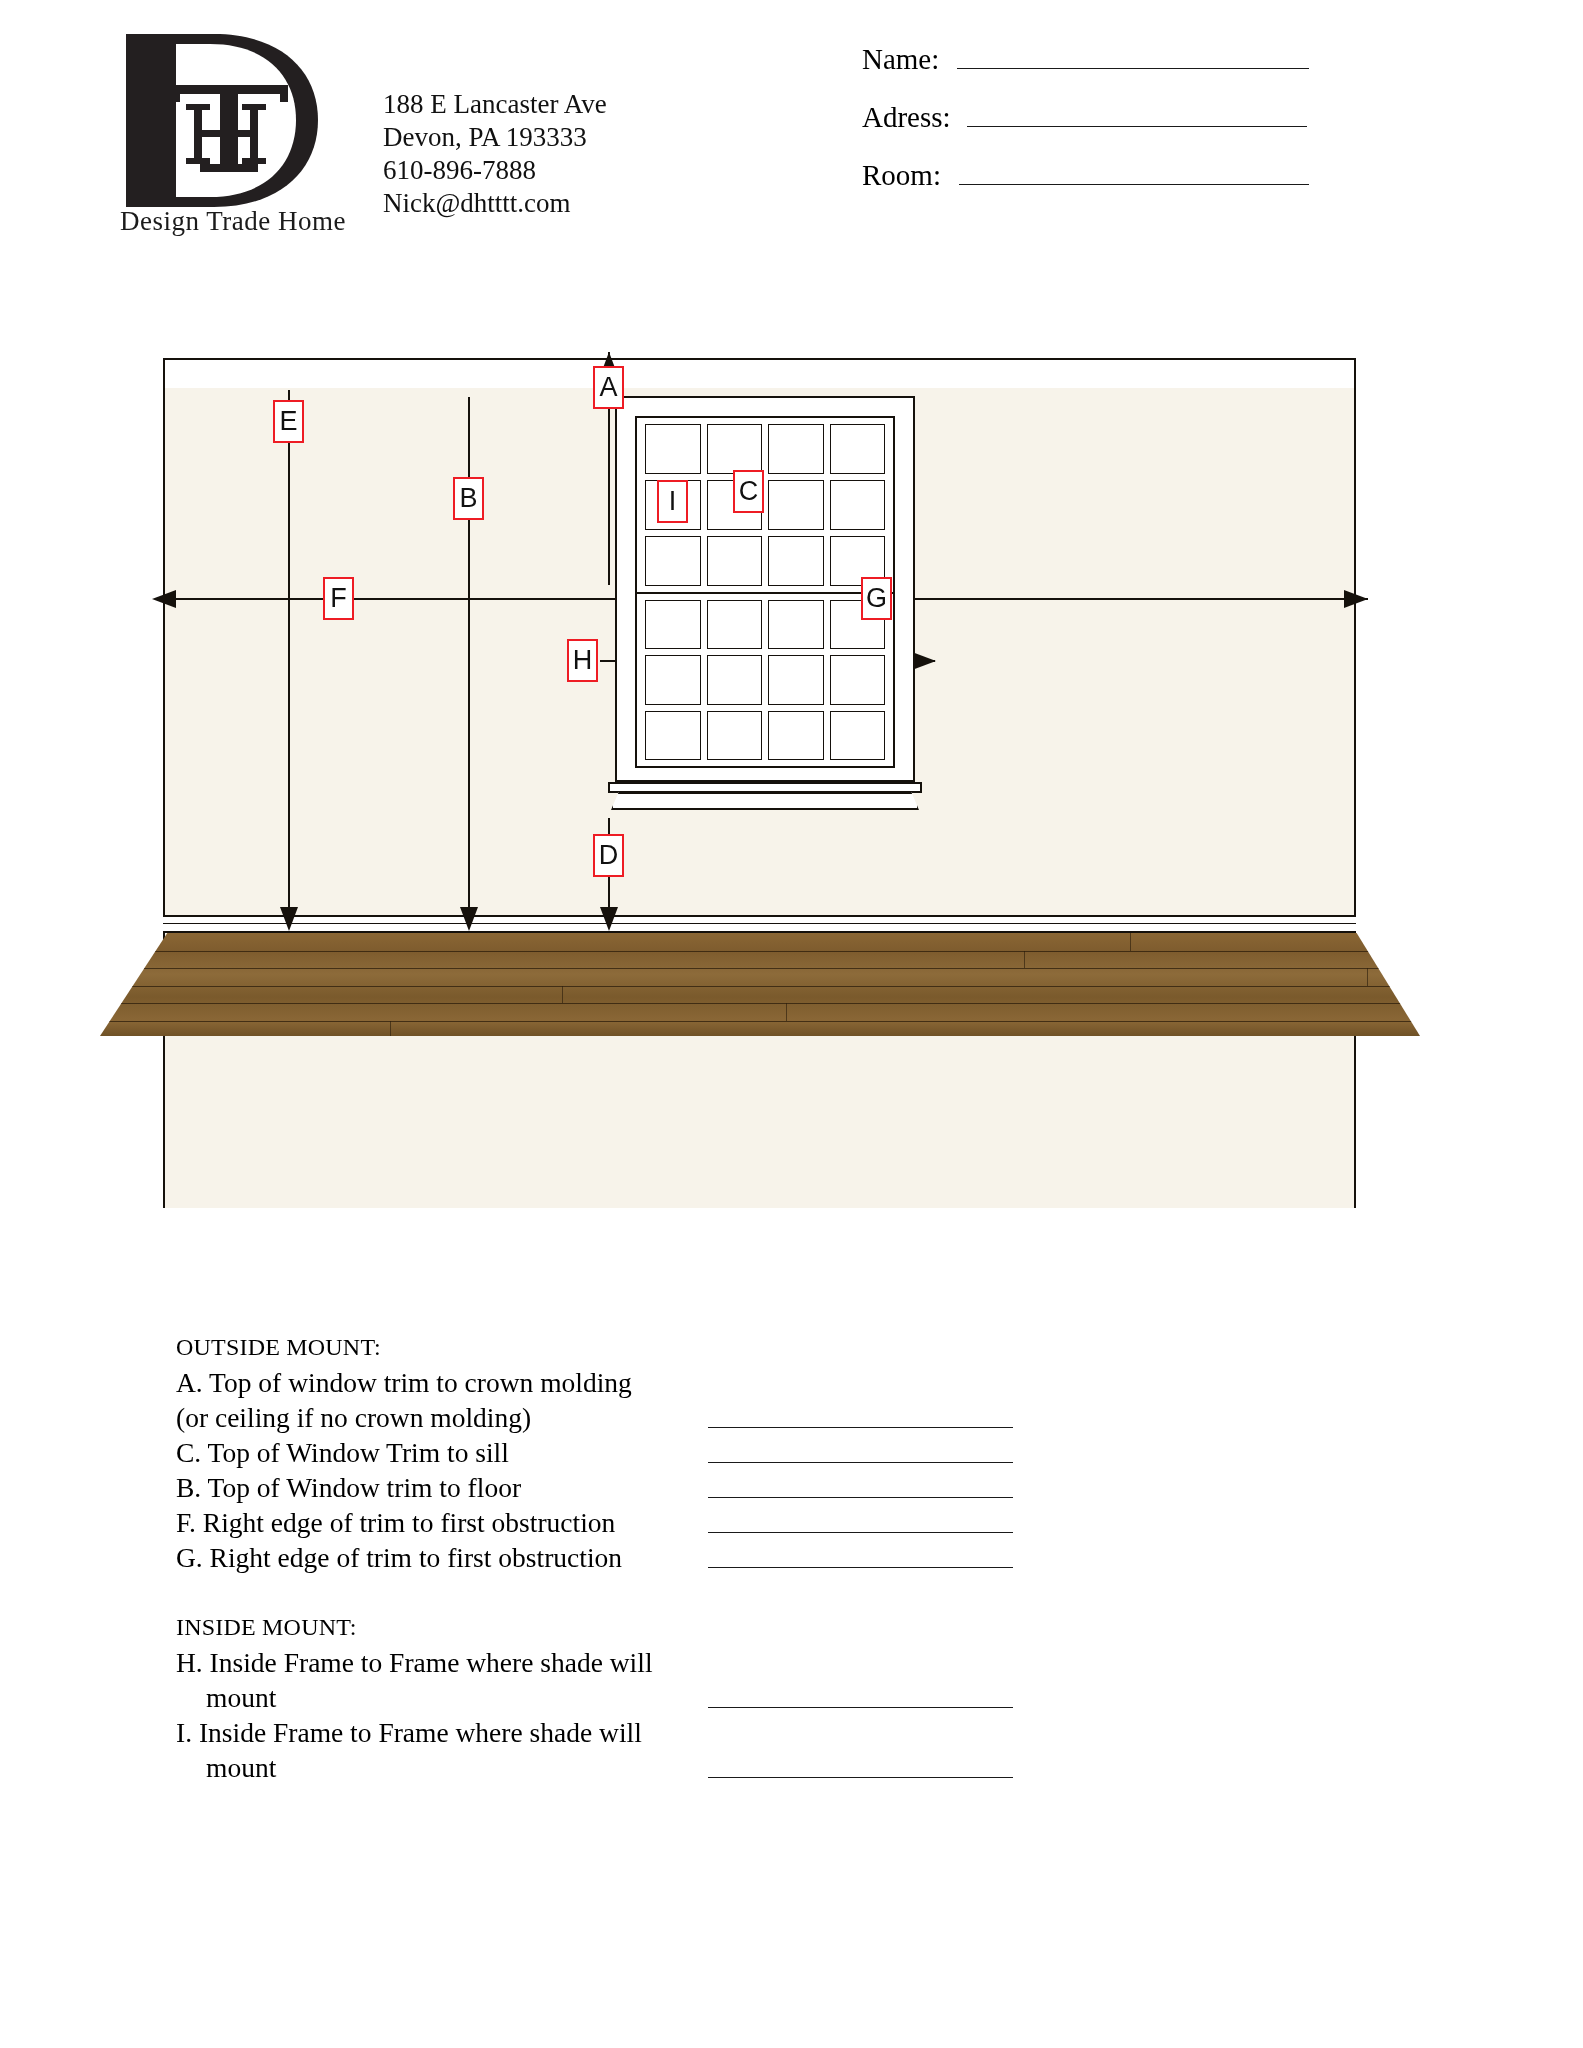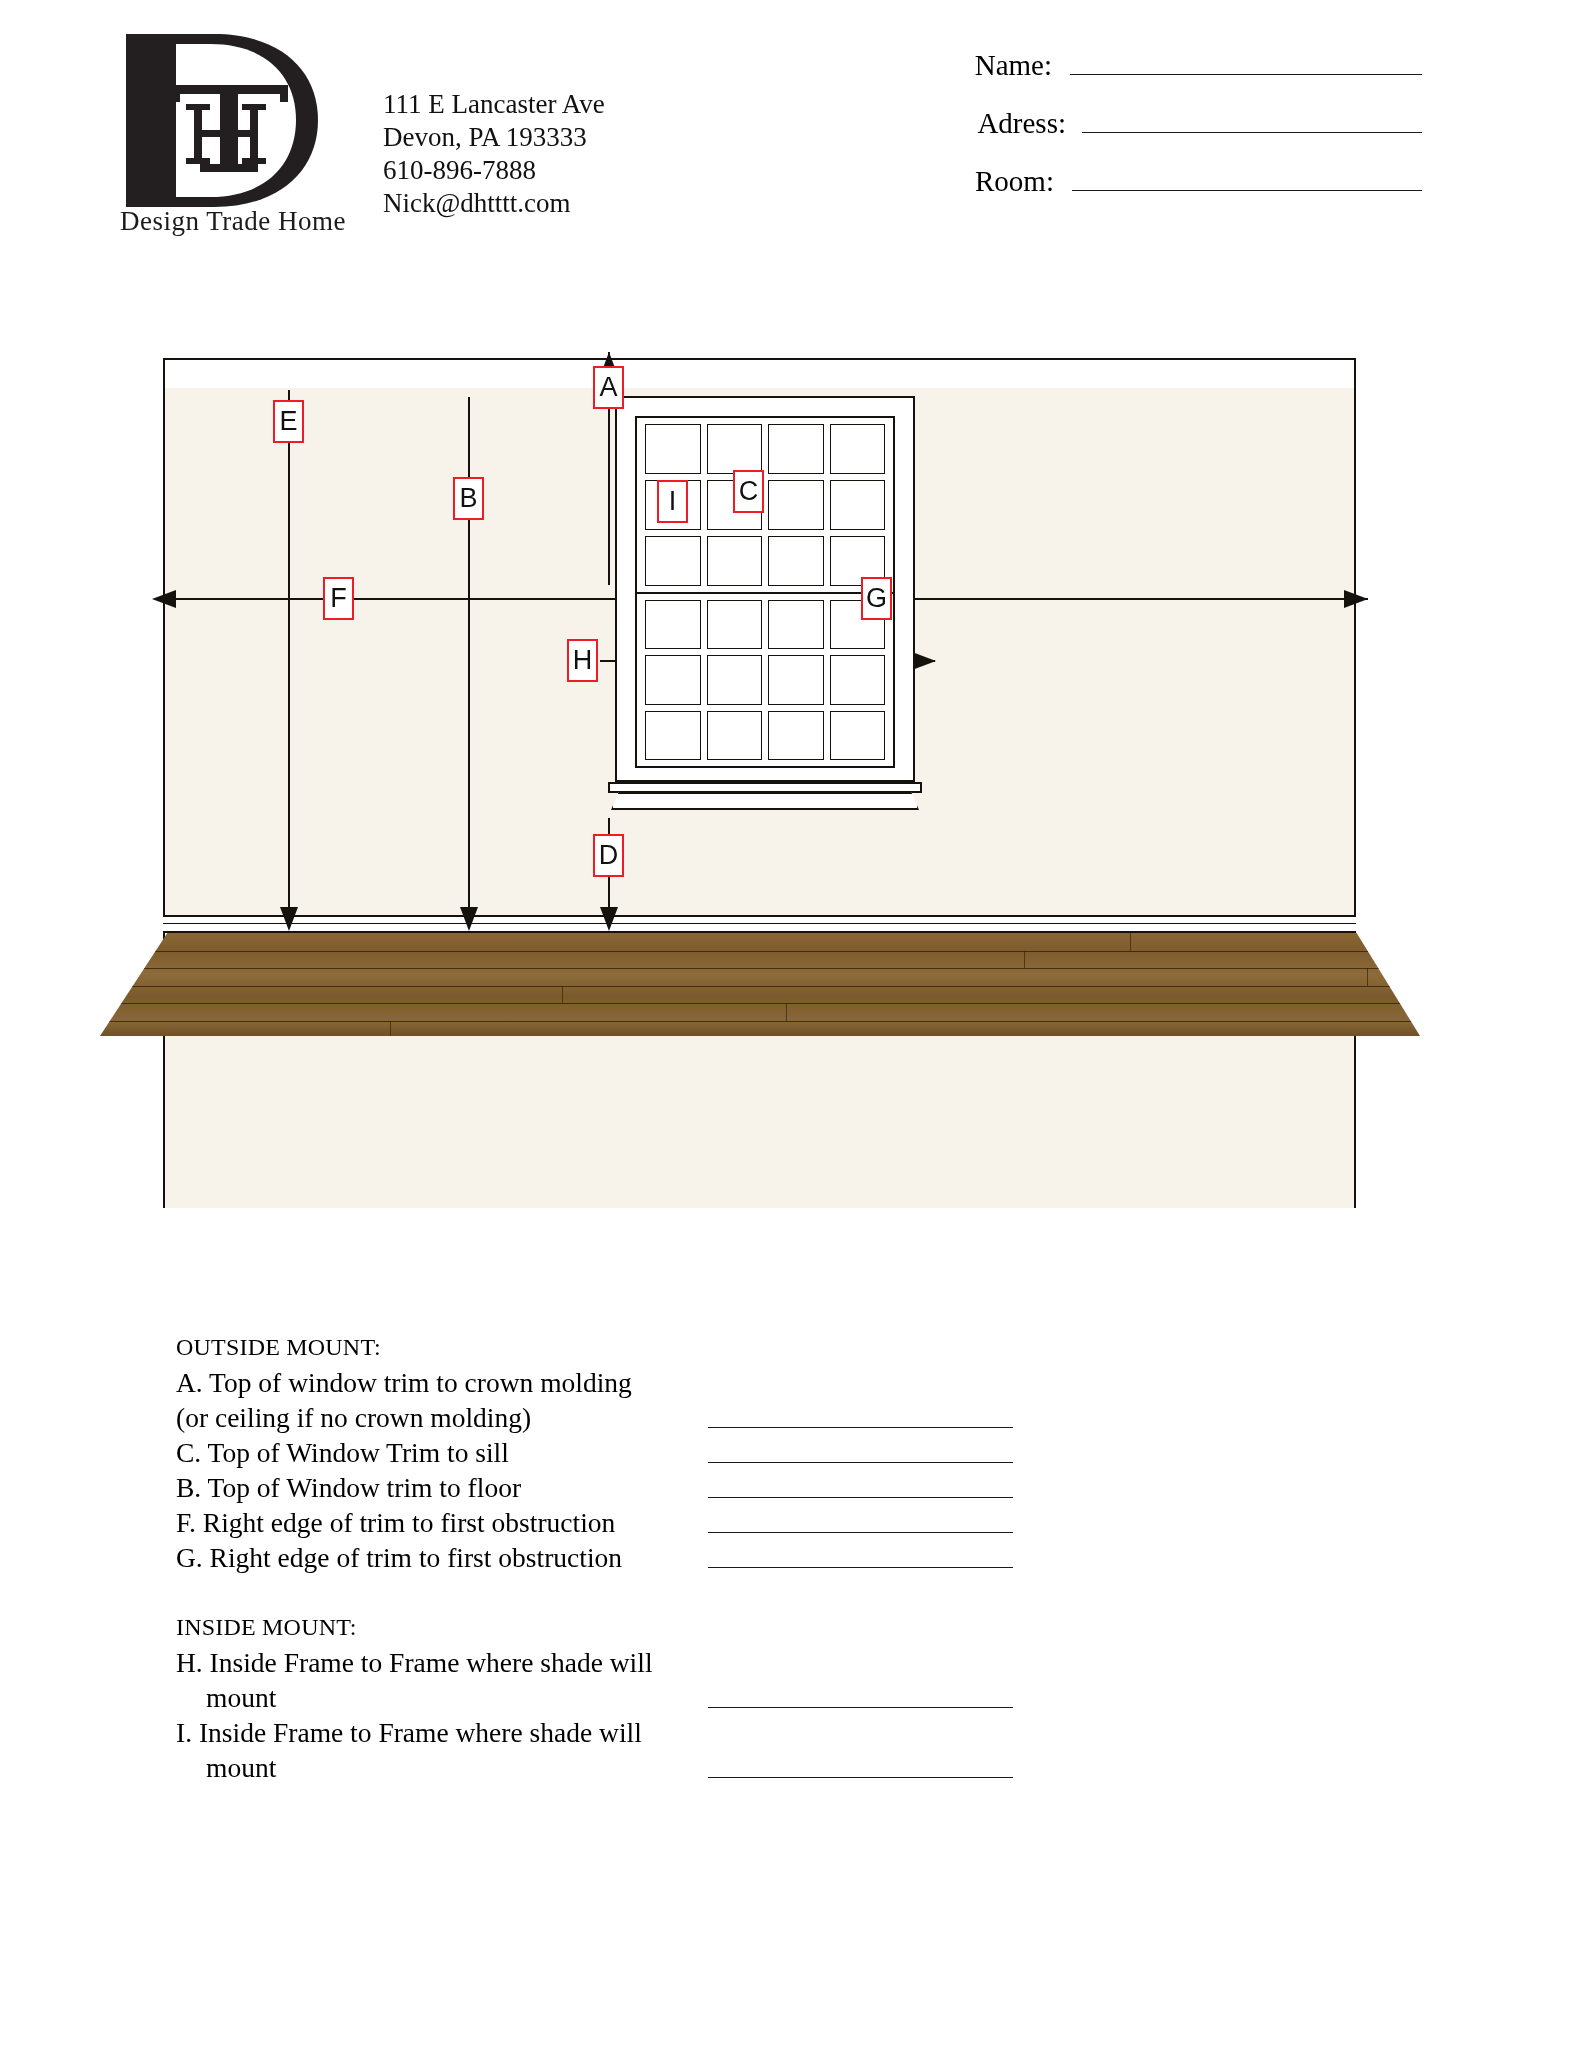--- a/index.html
+++ b/index.html
@@ -25,21 +25,21 @@
     font-size:27px; letter-spacing:0.5px; color:#1b1b1b; text-align:center;
     white-space:nowrap;
   }
 
   #address-block {
     position:absolute; left:383px; top:88px;
     font-size:27px; line-height:33px; color:#111;
   }
   #address-block div { white-space:nowrap; }
 
-  #form-fields { position:absolute; left:862px; top:49px; width:560px;text-align:right; }
+  #form-fields { position:absolute; left:862px; top:43px; width:560px; }
   .form-row { position:relative; height:58px; white-space:nowrap; }
   .form-label { display:inline-block; font-size:29px; vertical-align:baseline; }
   .form-line {
     display:inline-block; vertical-align:baseline;
     border-bottom:1.6px solid #1a1a1a; height:26px;
   }
   .fl-name  { width:352px; margin-left:14px; }
   .fl-adr   { width:340px; margin-left:12px; }
   .fl-room  { width:350px; margin-left:14px; }
 
@@ -175,21 +175,21 @@
         <rect x="68" y="76" width="24" height="6"></rect>
         <rect x="68" y="130" width="24" height="6"></rect>
         <rect x="124" y="76" width="24" height="6"></rect>
         <rect x="124" y="130" width="24" height="6"></rect>
       </g>
     </svg>
     <div id="logo-wordmark">Design Trade Home</div>
   </div>
 
   <div id="address-block">
-    <div>111 E Lancaster Ave</div>
+    <div>188 E Lancaster Ave</div>
     <div>Devon, PA 193333</div>
     <div>610-896-7888</div>
     <div>Nick@dhtttt.com</div>
   </div>
 
   <div id="form-fields">
     <div class="form-row">
       <span class="form-label">Name:</span>
       <span class="form-line fl-name"></span>
     </div>

